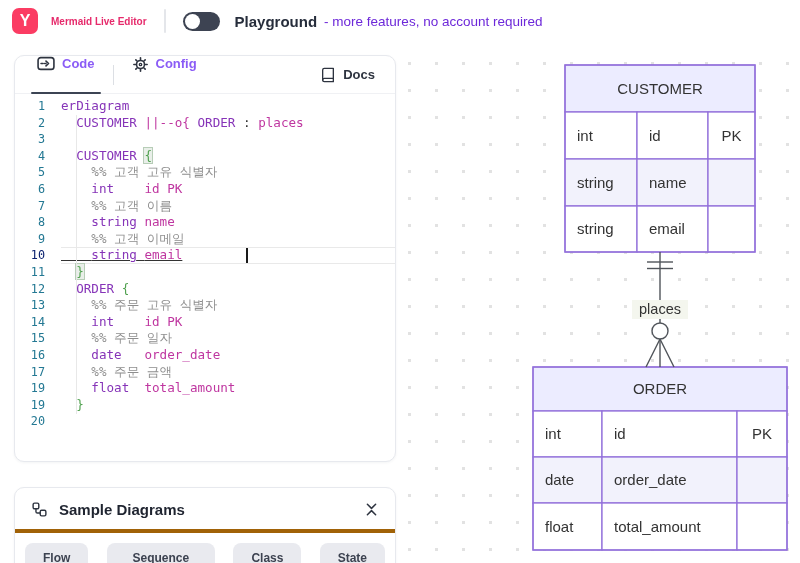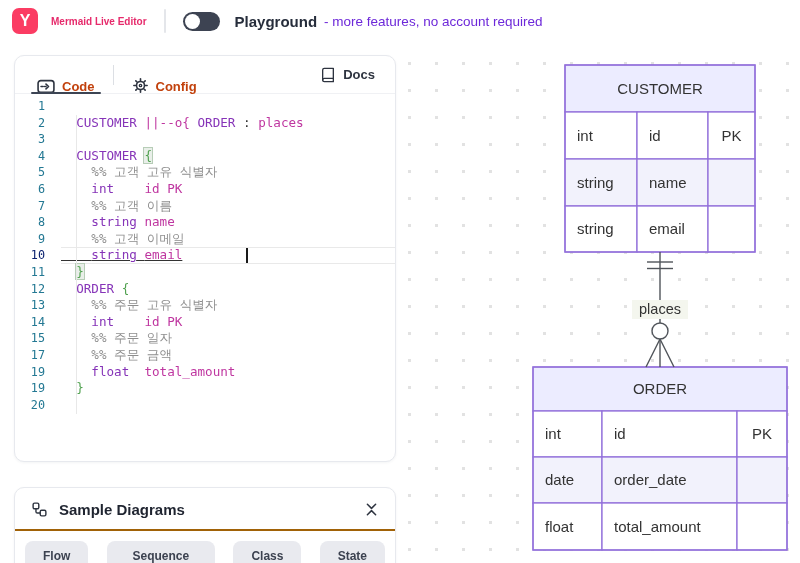--- a/index.html
+++ b/index.html
@@ -19,22 +19,22 @@
   .toggle .knob { position:absolute; left:2px; top:2px; width:15px; height:15px; border-radius:50%; background:#fff; }
   .mode-label { margin-left:15px; font-size:15px; font-weight:700; color:#262d3b; }
   .mode-note { margin-left:7px; font-size:13.5px; color:#6d28d9; }
 
   
   .card { position:absolute; background:#fff; border:1px solid #e7e9ee; border-radius:10px;
           box-shadow:0 1px 3px rgba(25,30,50,.05); }
   .editor-card { left:14px; top:55px; width:382px; height:407px; overflow:hidden; }
   .tabbar { height:38px; display:flex; align-items:center; padding:0 10px 0 10px;
             border-bottom:1px solid #f0f1f4; }
-  .tab { display:flex; align-items:flex-end; gap:7px; height:38px; padding:0 12px;
-         font-size:13px; font-weight:700; color:#c2410c; cursor:pointer; position:relative; }
+  .tab { display:flex; align-items:flex-start; gap:7px; height:38px; padding:0 12px;
+         font-size:13px; font-weight:700; color:#8b5cf6; cursor:pointer; position:relative; }
   .tab.active::after { content:""; position:absolute; left:6px; right:6px; bottom:0;
                        height:2px; background:#3c4453; border-radius:2px; }
   .tab-divider { width:1px; height:20px; background:#dcdfe4; margin:0 6px; }
   .docs-btn { margin-left:auto; display:flex; align-items:center; gap:7px; padding:0 10px;
               font-size:13px; font-weight:700; color:#2e3440; cursor:pointer; height:38px;justify-content:center; }
   svg.ic { display:block; stroke:#2e3440; fill:none; stroke-width:2; stroke-linecap:round; stroke-linejoin:round; }
 
   
   .code-area { position:relative; padding-top:4px; height:369px; }
   .indent-guide { position:absolute; left:61px; top:20.6px; height:299px;
@@ -49,21 +49,21 @@
   .tk-k { color:#8634b8; }
   .tk-a { color:#bf36a0; }
   .tk-c { color:#8e8e8e; }
   .tk-b { color:#50a14f; }
   .tk-bm { color:#50a14f; background:#e9efe9; box-shadow:0 0 0 1px #b7cdb7; }
   .cursor { position:absolute; left:185px; top:1px; width:2px; height:14.5px; background:#1a1a1a; }
 
   
   .sample-card { left:14px; top:487px; width:382px; height:95px; }
   .sample-head { display:flex; align-items:center; gap:11px; padding:13px 16px 11px 16px;
-                 border-bottom:2px solid #a16207; }
+                 border-bottom:4px solid #a16207; }
   .sample-title { font-size:15px; font-weight:700; color:#1f2430; }
   .collapse-btn { margin-left:auto; cursor:pointer; display:flex; }
   .sample-btns { display:flex; justify-content:space-between; padding:10px 10px; gap:12px; }
   .sbtn { background:#e9eaef; border:none; border-radius:8px; padding:8px 18px;
           font-family:"Liberation Sans", sans-serif; font-size:12px; font-weight:700;
           color:#3c4250; cursor:pointer; white-space:nowrap; }
   .sbtn.wide { padding:8px 26px; }
 
   
   .diagram-pane { position:absolute; left:400px; top:40px; width:400px; height:523px;
@@ -117,20 +117,21 @@
         <path d="M4 19.5A2.5 2.5 0 0 1 6.5 17H20"></path>
         <path d="M6.5 2H20v20H6.5A2.5 2.5 0 0 1 4 19.5V4.5A2.5 2.5 0 0 1 6.5 2z"></path>
       </svg>
       <span>Docs</span>
     </div>
   </div>
   <div class="code-area">
     <div id="code-lines">
         <div class="cl">
           <span class="ln">1</span>
+          <span class="ct"><span class="tk-k">erDiagram</span></span>
         </div>
         <div class="cl">
           <span class="ln">2</span>
           <span class="ct"><span>  </span><span class="tk-k">CUSTOMER</span><span> </span><span class="tk-a">||--o{</span><span> </span><span class="tk-k">ORDER</span><span> : </span><span class="tk-a">places</span></span>
         </div>
         <div class="cl">
           <span class="ln">3</span>
           <span class="ct"></span>
         </div>
         <div class="cl">
@@ -173,20 +174,24 @@
           <span class="ln">13</span>
           <span class="ct"><span>    </span><span class="tk-c">%% 주문 고유 식별자</span></span>
         </div>
         <div class="cl">
           <span class="ln">14</span>
           <span class="ct"><span>    </span><span class="tk-k">int</span><span>    </span><span class="tk-a">id PK</span></span>
         </div>
         <div class="cl">
           <span class="ln">15</span>
           <span class="ct"><span>    </span><span class="tk-c">%% 주문 일자</span></span>
+        </div>
+        <div class="cl">
+          <span class="ln">16</span>
+          <span class="ct"><span>    </span><span class="tk-k">date</span><span>   </span><span class="tk-a">order_date</span></span>
         </div>
         <div class="cl">
           <span class="ln">17</span>
           <span class="ct"><span>    </span><span class="tk-c">%% 주문 금액</span></span>
         </div>
         <div class="cl">
           <span class="ln">19</span>
           <span class="ct"><span>    </span><span class="tk-k">float</span><span>  </span><span class="tk-a">total_amount</span></span>
         </div>
         <div class="cl">

